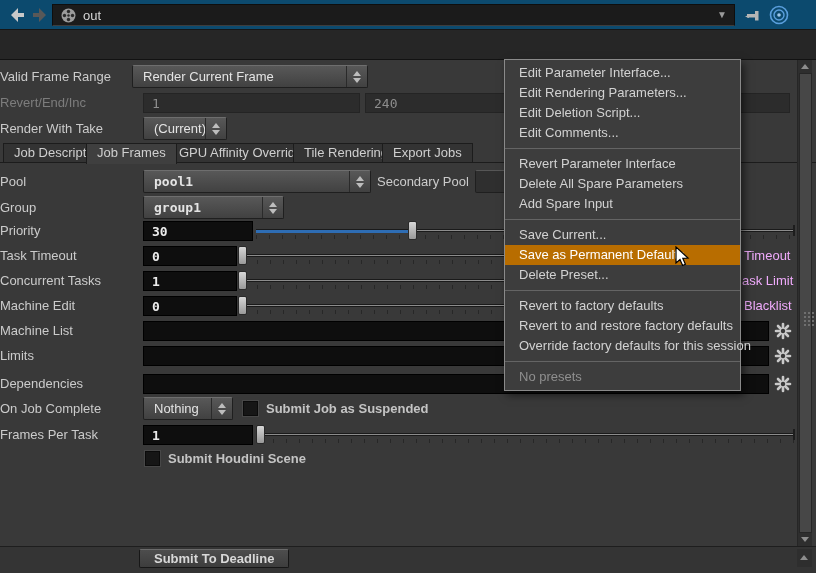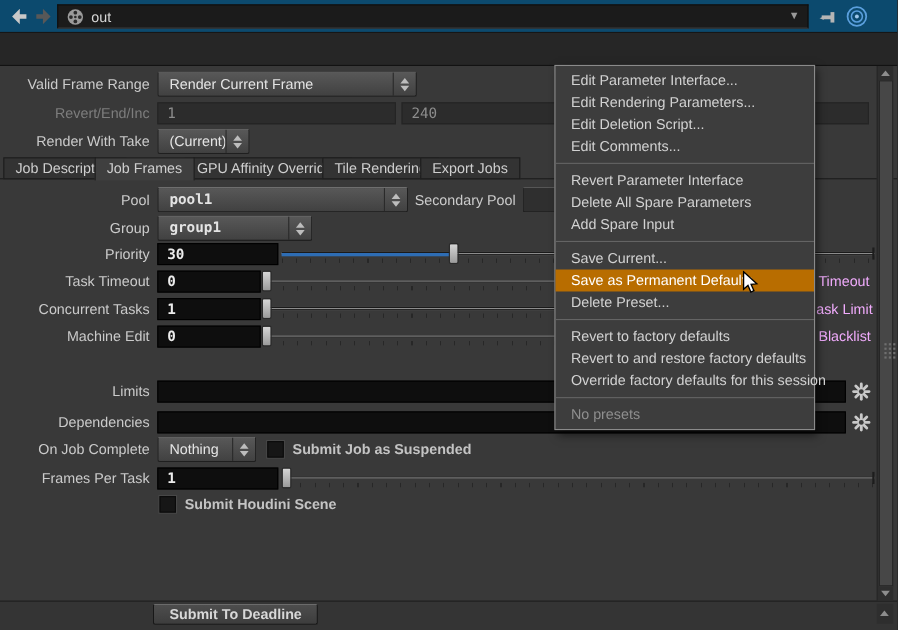--- a/index.html
+++ b/index.html
@@ -29,21 +29,21 @@
   .gearbtn { left:717px; top:33px; width:24px; height:24px; background:#c8860a; border:1px solid #6e4a00;
     color:#fff; font-size:15px; text-align:center; line-height:22px; }
   .hlogo { left:745px; top:34px; width:22px; height:22px; color:#93a0ae; font-weight:bold; font-style:italic; font-size:18px; text-align:center; }
   .hlogo .mini { position:absolute; right:-2px; bottom:-3px; font-size:7px; color:#7a7a7a; font-style:normal;}
   .circlebtn { top:37px; width:16px; height:16px; border:1.5px solid #b9b9b9; border-radius:50%;
     color:#c6c6c6; font-size:11px; font-weight:bold; text-align:center; line-height:14px; }
 
   
   .pane { left:0; top:60px; width:816px; height:486px; background:#393939; }
   .row { position:absolute; left:0; width:796px; height:24px; }
-  .plabel { position:absolute; left:0; width:136px; text-align:right; line-height:24px; color:#cbcbcb; }
+  .plabel { position:absolute; left:0; width:136px; line-height:24px; color:#cbcbcb; }
   .plabel.dim { color:#7d7d7d; }
 
   .dropdown { position:absolute; height:23px; top:0;
     background:linear-gradient(#585858,#414141); border:1px solid #1f1f1f; border-top-color:#6e6e6e;
     border-radius:2px; display:flex; align-items:center; }
   .dropdown .val { flex:1; padding-left:10px; color:#e4e4e4; white-space:nowrap; overflow:hidden;}
   .dropdown .spin { width:21px; align-self:stretch; border-left:1px solid #2a2a2a; display:flex; flex-direction:column;
     align-items:center; justify-content:center; gap:2px; }
   .tri-up    { width:0; height:0; border-left:4px solid transparent; border-right:4px solid transparent; border-bottom:5px solid #bdbdbd; }
   .tri-down  { width:0; height:0; border-left:4px solid transparent; border-right:4px solid transparent; border-top:5px solid #bdbdbd; }
@@ -148,21 +148,21 @@
     <div class="abs gearbtn">⚙</div>
     <div class="abs hlogo">H<span class="mini">▼</span></div>
     <div class="abs circlebtn" style="left:770px">i</div>
     <div class="abs circlebtn" style="left:789px">?</div>
   </div>
 
   <div class="abs pane"></div>
 
   <div class="row" style="top:65px">
     <div class="plabel">Valid Frame Range</div>
-    <div class="dropdown" style="left:143px; width:236px">
+    <div class="dropdown" style="left:132px; width:236px">
       <span class="val">Render Current Frame</span>
       <span class="spin">
           <span class="tri-up"></span>
           <span class="tri-down"></span>
         </span>
     </div>
   </div>
 
   <div class="row" style="top:91px">
     <div class="plabel dim">Revert/End/Inc</div>
@@ -247,20 +247,33 @@
     <div class="field" style="left:143px; width:94px">0</div>
     <div class="track" style="left:244px; width:386px"></div>
     <div class="ticks" style="left:244px; width:386px"></div>
     <div class="handle" style="left:238px"></div>
   </div>
 
   <div class="frag" style="left:744px; top:244px">Timeout</div>
   <div class="frag" style="left:742px; top:269px">ask Limit</div>
   <div class="frag" style="left:744px; top:294px">Blacklist</div>
 
+  <div class="row" style="top:319px">
+    <div class="plabel">Machine List</div>
+    <div class="field" style="left:143px; width:626px"></div>
+    <svg class="stargear" style="left:774px" viewBox="0 0 18 18">
+      <g stroke="#c9c9c9" stroke-width="2.6" stroke-linecap="round">
+        <line x1="9" y1="2" x2="9" y2="16"></line>
+          <line x1="2" y1="9" x2="16" y2="9"></line>
+        <line x1="4" y1="4" x2="14" y2="14"></line>
+          <line x1="14" y1="4" x2="4" y2="14"></line>
+      </g>
+        <circle cx="9" cy="9" r="2.2" fill="#393939"></circle>
+    </svg>
+  </div>
 
   <div class="row" style="top:344px">
     <div class="plabel">Limits</div>
     <div class="field" style="left:143px; width:626px"></div>
     <svg class="stargear" style="left:774px" viewBox="0 0 18 18">
       <g stroke="#c9c9c9" stroke-width="2.6" stroke-linecap="round">
         <line x1="9" y1="2" x2="9" y2="16"></line>
           <line x1="2" y1="9" x2="16" y2="9"></line>
         <line x1="4" y1="4" x2="14" y2="14"></line>
           <line x1="14" y1="4" x2="4" y2="14"></line>

